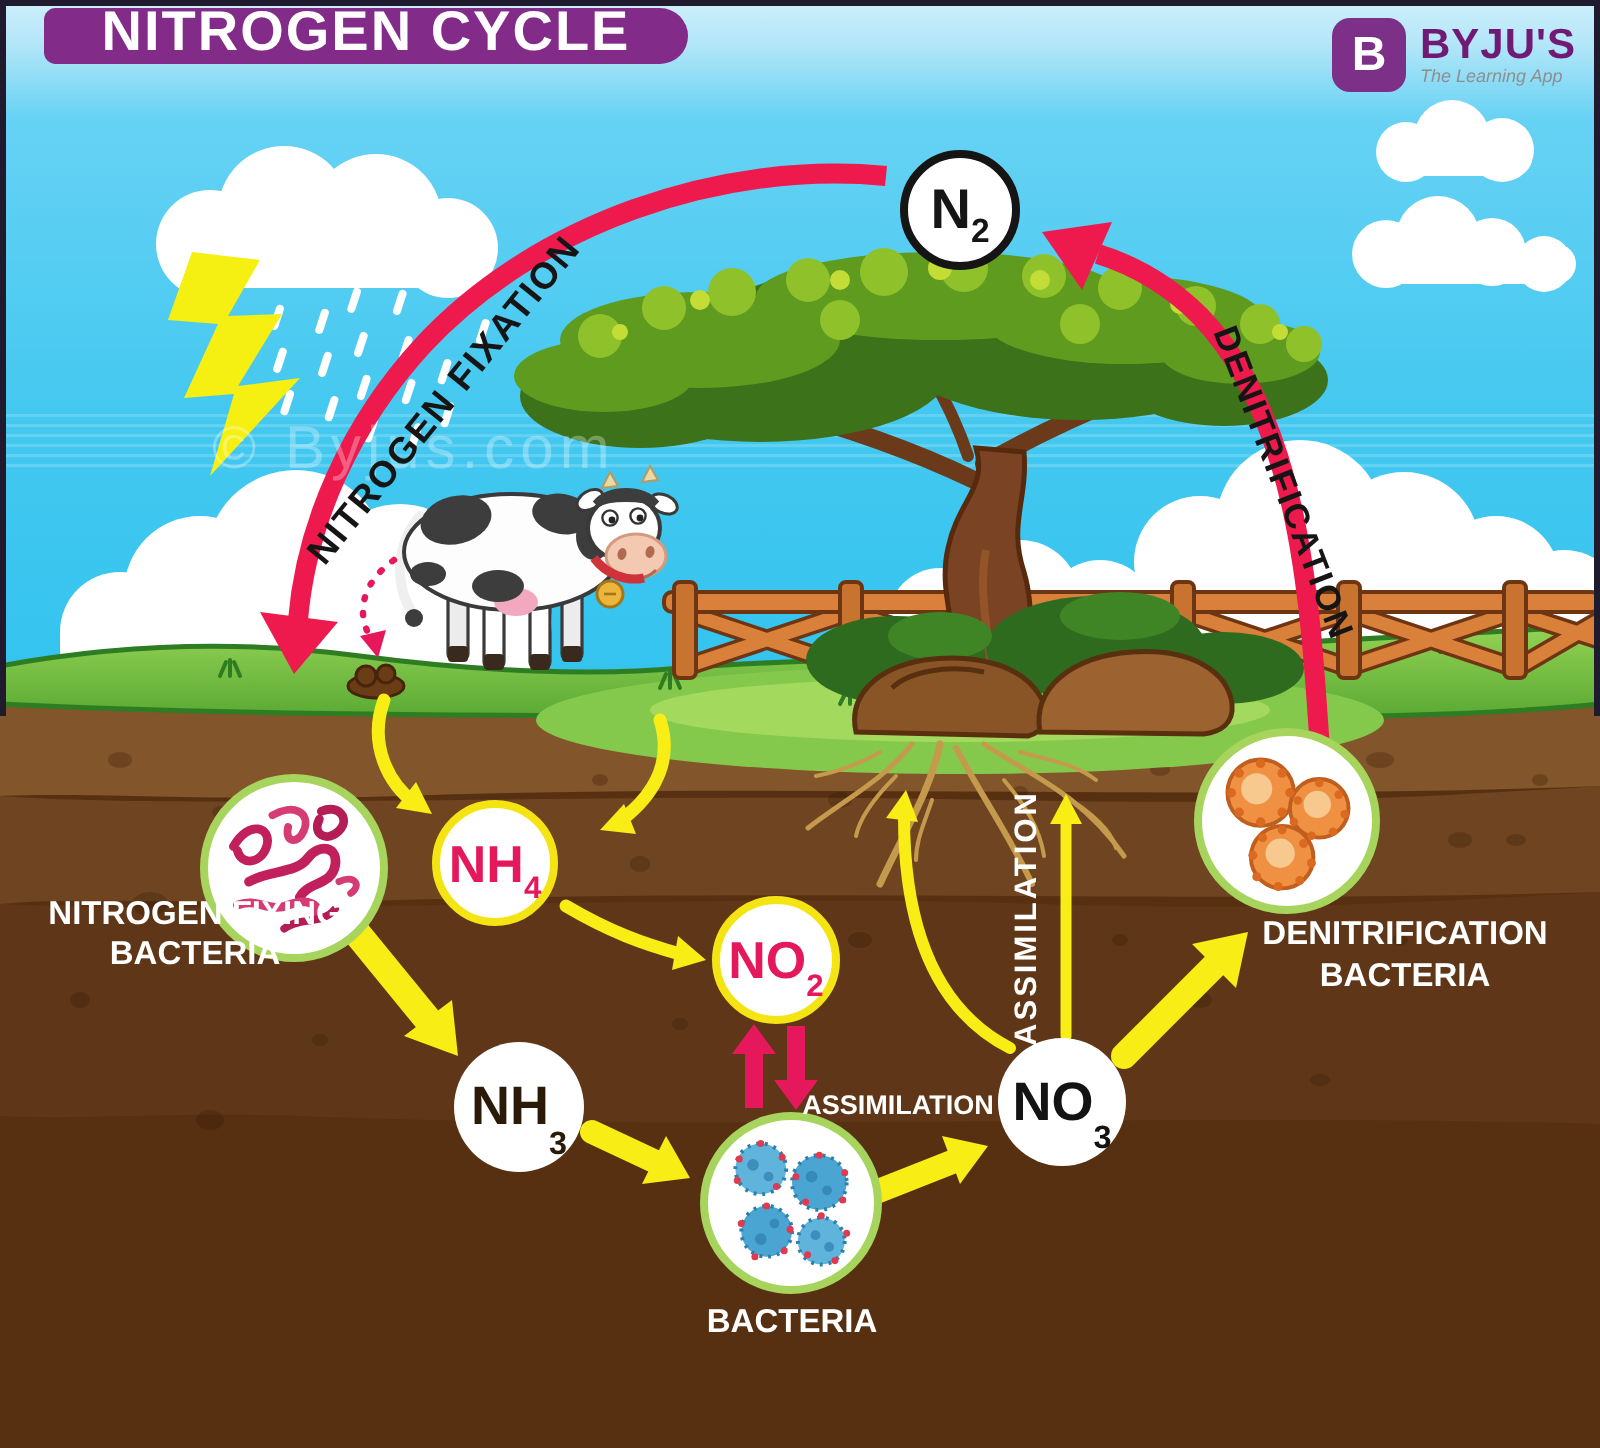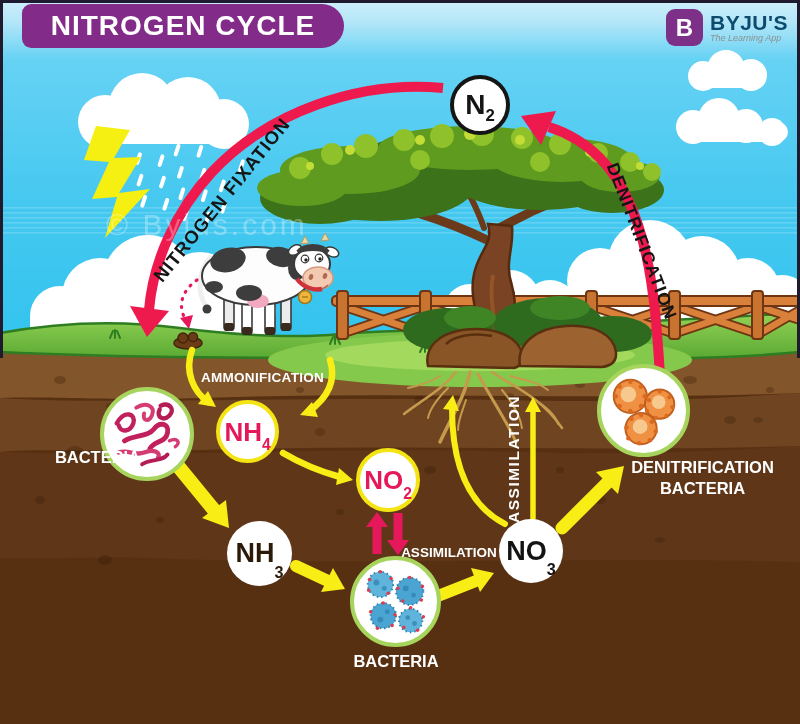--- a/index.html
+++ b/index.html
@@ -11,30 +11,30 @@
   }
   .scene{position:absolute;left:0;top:0;}
   
   .edge{position:absolute;background:#1f1a2e;z-index:60;}
   .edge.top{left:0;top:0;width:800px;height:3px;}
   .edge.left{left:0;top:0;width:3px;height:358px;}
   .edge.right{right:0;top:0;width:3px;height:358px;}
 
   
   .banner{
-    position:absolute;left:22px;top:4px;width:322px;height:44px;z-index:50;
+    position:absolute;left:22px;top:4px;width:322px;height:28px;z-index:50;
     background:#832b88;border-radius:10px 24px 24px 10px;
-    display:flex;align-items:center;justify-content:center;
+    display:flex;align-items:flex-end;justify-content:center;
     color:#fff;font-weight:bold;font-size:28px;letter-spacing:1px;
   }
   .logo{position:absolute;left:666px;top:9px;z-index:50;display:flex;align-items:center;gap:7px;}
   .logo-mark{width:37px;height:37px;background:#7c3088;border-radius:9px;
     display:flex;align-items:center;justify-content:center;color:#fff;
     font-weight:bold;font-size:24px;}
-  .logo-name{color:#0c4a6e;font-weight:bold;font-size:21px;letter-spacing:.5px;line-height:20px;}
+  .logo-name{color:#701a75;font-weight:bold;font-size:21px;letter-spacing:.5px;line-height:20px;}
   .logo-tag{color:#8f8f8f;font-size:9px;line-height:10px;font-style:italic;}
 
   .watermark{
     position:absolute;left:106px;top:208px;width:520px;z-index:5;
     font-size:30px;letter-spacing:3px;color:rgba(255,255,255,.30);
     text-align:left;white-space:nowrap;
   }
 
   
   .node{
@@ -556,25 +556,25 @@
             <circle cx="27" cy="71" r="2.3"></circle>
           <circle cx="25" cy="60" r="2.3"></circle>
             <circle cx="30" cy="51" r="2.3"></circle>
         </g>
       </g>
     </svg>
   </div>
 
   <div class="lbl dark" id="lbl-nfix">NITROGEN FIXATION</div>
   <div class="lbl dark" id="lbl-denit-proc">DENITRIFICATION</div>
-  <div class="lbl" id="lbl-ammon">AMMONIFICATION</div>
   <div class="lbl" id="lbl-nitrif">ASSIMILATION</div>
   <div class="lbl" id="lbl-assim">ASSIMILATION</div>
 
   <div class="lbl" id="lbl-nfb">
+    <div>NITROGEN FIXING</div>
     <div>BACTERIA</div>
   </div>
   <div class="lbl" id="lbl-nitrb">
     <div>BACTERIA</div>
   </div>
   <div class="lbl" id="lbl-denb">
     <div>DENITRIFICATION</div>
     <div>BACTERIA</div>
   </div>
 

